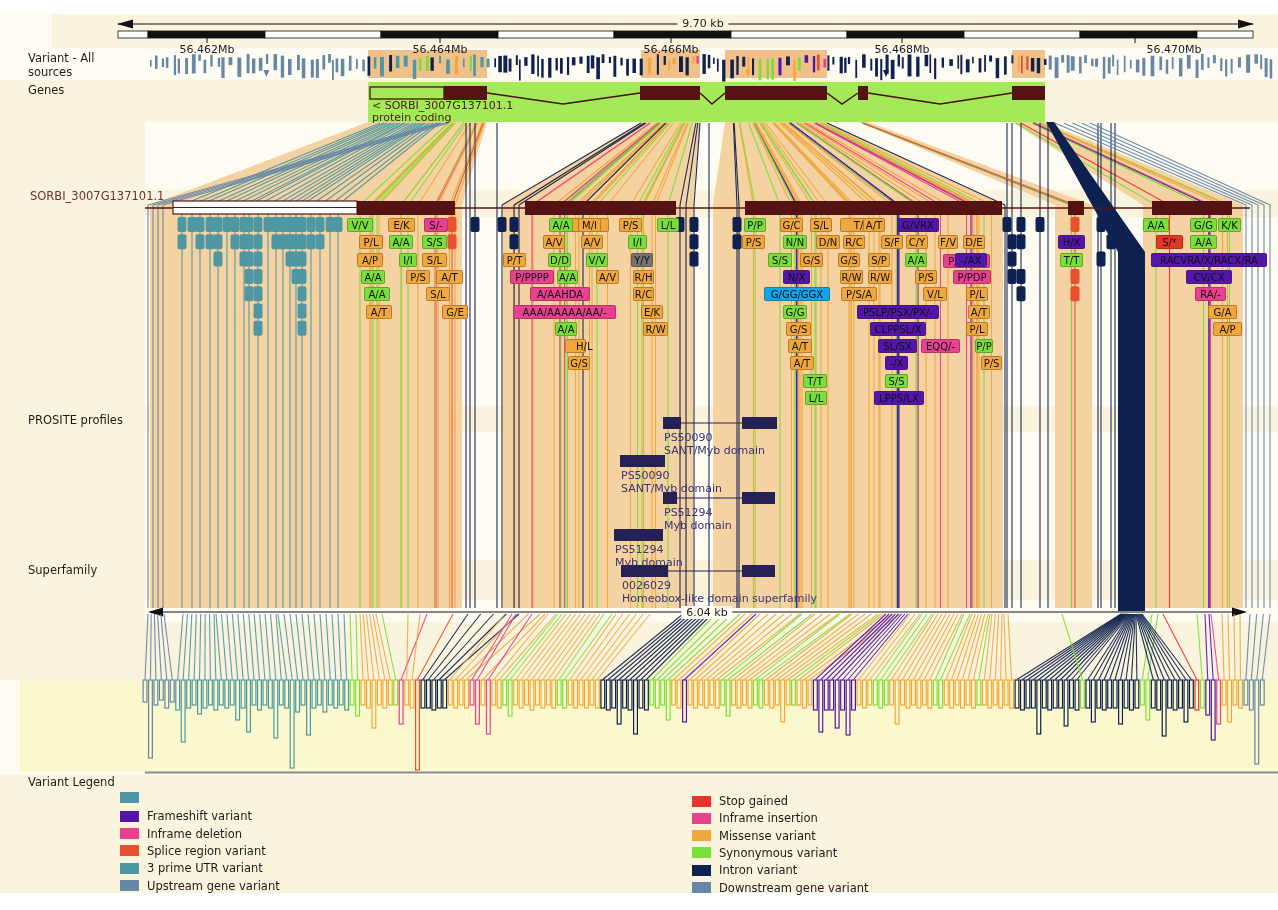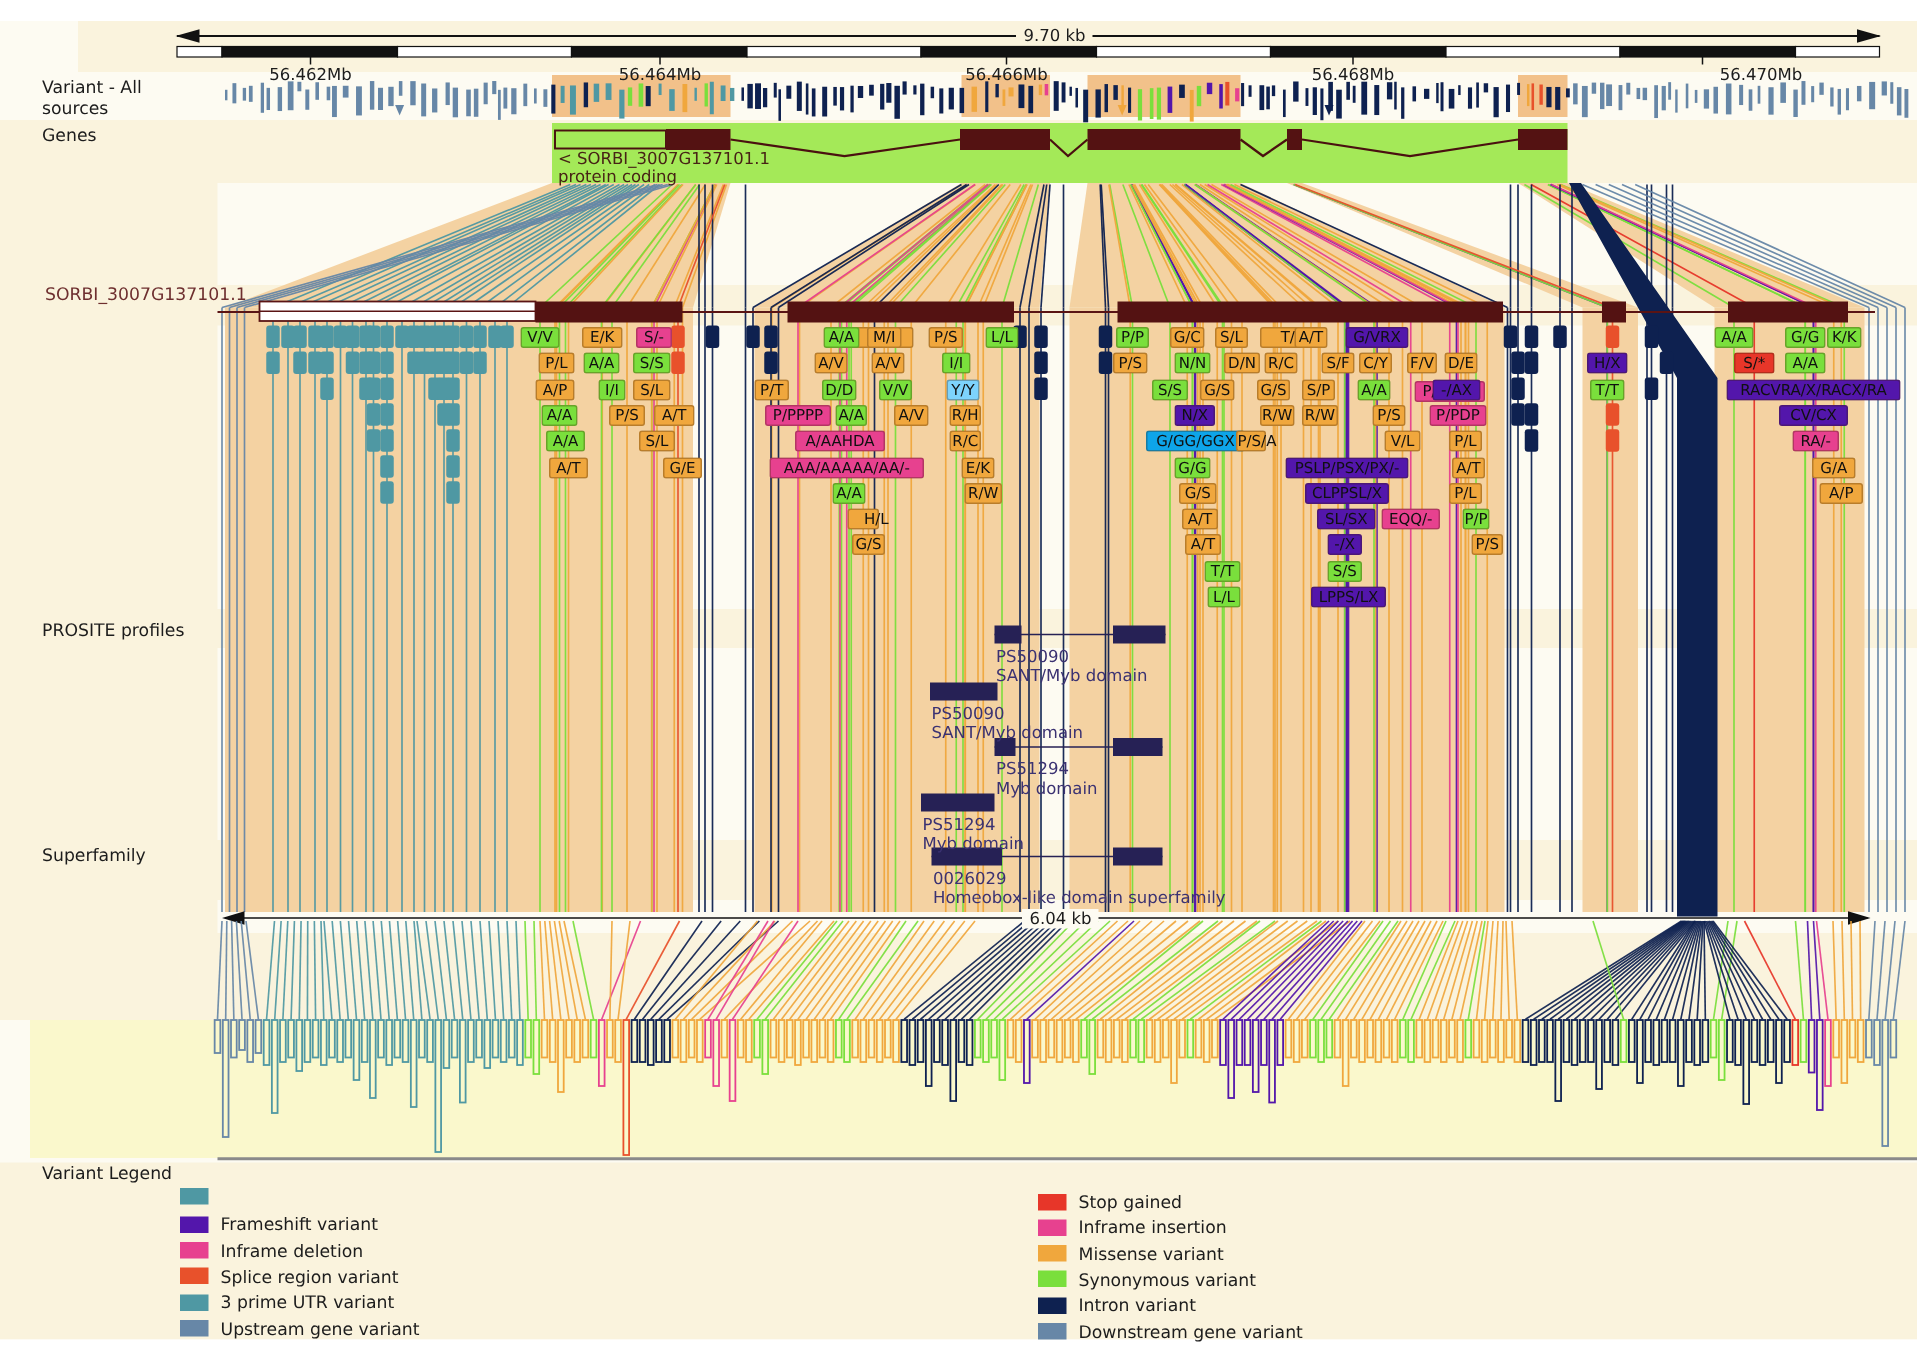--- a/index.html
+++ b/index.html
@@ -1145,21 +1145,21 @@
       <div class="chip" style="left: 549px; top: 218px; width: 24px; background: rgb(122, 223, 60);">A/A</div>
       <div class="chip" style="left: 578px; top: 218px; width: 23px; background: rgb(240, 167, 61);">M/I</div>
       <div class="chip" style="left: 619px; top: 218px; width: 23px; background: rgb(240, 167, 61);">P/S</div>
       <div class="chip" style="left: 657px; top: 218px; width: 22px; background: rgb(122, 223, 60);">L/L</div>
       <div class="chip" style="left: 543px; top: 235.3px; width: 22px; background: rgb(240, 167, 61);">A/V</div>
       <div class="chip" style="left: 581px; top: 235.3px; width: 22px; background: rgb(240, 167, 61);">A/V</div>
       <div class="chip" style="left: 628px; top: 235.3px; width: 19px; background: rgb(122, 223, 60);">I/I</div>
       <div class="chip" style="left: 503px; top: 252.6px; width: 23px; background: rgb(240, 167, 61);">P/T</div>
       <div class="chip" style="left: 548px; top: 252.6px; width: 23px; background: rgb(122, 223, 60);">D/D</div>
       <div class="chip" style="left: 586px; top: 252.6px; width: 22px; background: rgb(122, 223, 60);">V/V</div>
-      <div class="chip" style="left: 631px; top: 252.6px; width: 22px; background: #7dd3fc;">Y/Y</div>
+      <div class="chip" style="left: 631px; top: 252.6px; width: 22px; background: #737373;">Y/Y</div>
       <div class="chip" style="left: 510px; top: 269.9px; width: 44px; background: rgb(231, 65, 143);">P/PPPP</div>
       <div class="chip" style="left: 557px; top: 269.9px; width: 21px; background: rgb(122, 223, 60);">A/A</div>
       <div class="chip" style="left: 596px; top: 269.9px; width: 23px; background: rgb(240, 167, 61);">A/V</div>
       <div class="chip" style="left: 633px; top: 269.9px; width: 21px; background: rgb(240, 167, 61);">R/H</div>
       <div class="chip" style="left: 530px; top: 287.2px; width: 60px; background: rgb(231, 65, 143);">A/AAHDA</div>
       <div class="chip" style="left: 633px; top: 287.2px; width: 21px; background: rgb(240, 167, 61);">R/C</div>
       <div class="chip" style="left: 513px; top: 304.5px; width: 103px; background: rgb(231, 65, 143);">AAA/AAAAA/AA/-</div>
       <div class="chip" style="left: 641px; top: 304.5px; width: 22px; background: rgb(240, 167, 61);">E/K</div>
       <div class="chip" style="left: 555px; top: 321.8px; width: 22px; background: rgb(122, 223, 60);">A/A</div>
       <div class="chip" style="left: 643px; top: 321.8px; width: 25px; background: rgb(240, 167, 61);">R/W</div>
@@ -1185,21 +1185,21 @@
       <div class="chip" style="left: 838px; top: 252.6px; width: 22px; background: rgb(240, 167, 61);">G/S</div>
       <div class="chip" style="left: 868px; top: 252.6px; width: 22px; background: rgb(240, 167, 61);">S/P</div>
       <div class="chip" style="left: 905px; top: 252.6px; width: 22px; background: rgb(122, 223, 60);">A/A</div>
       <div class="chip" style="left: 955px; top: 252.6px; width: 32px; background: rgb(83, 22, 171);">-/AX</div>
       <div class="chip" style="left: 783px; top: 269.9px; width: 27px; background: rgb(83, 22, 171);">N/X</div>
       <div class="chip" style="left: 840px; top: 269.9px; width: 23px; background: rgb(240, 167, 61);">R/W</div>
       <div class="chip" style="left: 868px; top: 269.9px; width: 24px; background: rgb(240, 167, 61);">R/W</div>
       <div class="chip" style="left: 915px; top: 269.9px; width: 22px; background: rgb(240, 167, 61);">P/S</div>
       <div class="chip" style="left: 953px; top: 269.9px; width: 38px; background: rgb(231, 65, 143);">P/PDP</div>
       <div class="chip" style="left: 764px; top: 287.2px; width: 66px; background: #0ea5e9;">G/GG/GGX</div>
-      <div class="chip" style="left: 824px; top: 287.2px; width: 20px; background: rgb(240, 167, 61);">P/S/A</div>
+      <div class="chip" style="left: 841px; top: 287.2px; width: 36px; background: rgb(240, 167, 61);">P/S/A</div>
       <div class="chip" style="left: 923px; top: 287.2px; width: 24px; background: rgb(240, 167, 61);">V/L</div>
       <div class="chip" style="left: 966px; top: 287.2px; width: 22px; background: rgb(240, 167, 61);">P/L</div>
       <div class="chip" style="left: 783px; top: 304.5px; width: 24px; background: rgb(122, 223, 60);">G/G</div>
       <div class="chip" style="left: 857px; top: 304.5px; width: 82px; background: rgb(83, 22, 171);">PSLP/PSX/PX/-</div>
       <div class="chip" style="left: 968px; top: 304.5px; width: 22px; background: rgb(240, 167, 61);">A/T</div>
       <div class="chip" style="left: 786px; top: 321.8px; width: 25px; background: rgb(240, 167, 61);">G/S</div>
       <div class="chip" style="left: 870px; top: 321.8px; width: 56px; background: rgb(83, 22, 171);">CLPPSL/X</div>
       <div class="chip" style="left: 966px; top: 321.8px; width: 22px; background: rgb(240, 167, 61);">P/L</div>
       <div class="chip" style="left: 788px; top: 339.1px; width: 24px; background: rgb(240, 167, 61);">A/T</div>
       <div class="chip" style="left: 878px; top: 339.1px; width: 39px; background: rgb(83, 22, 171);">SL/SX</div>

